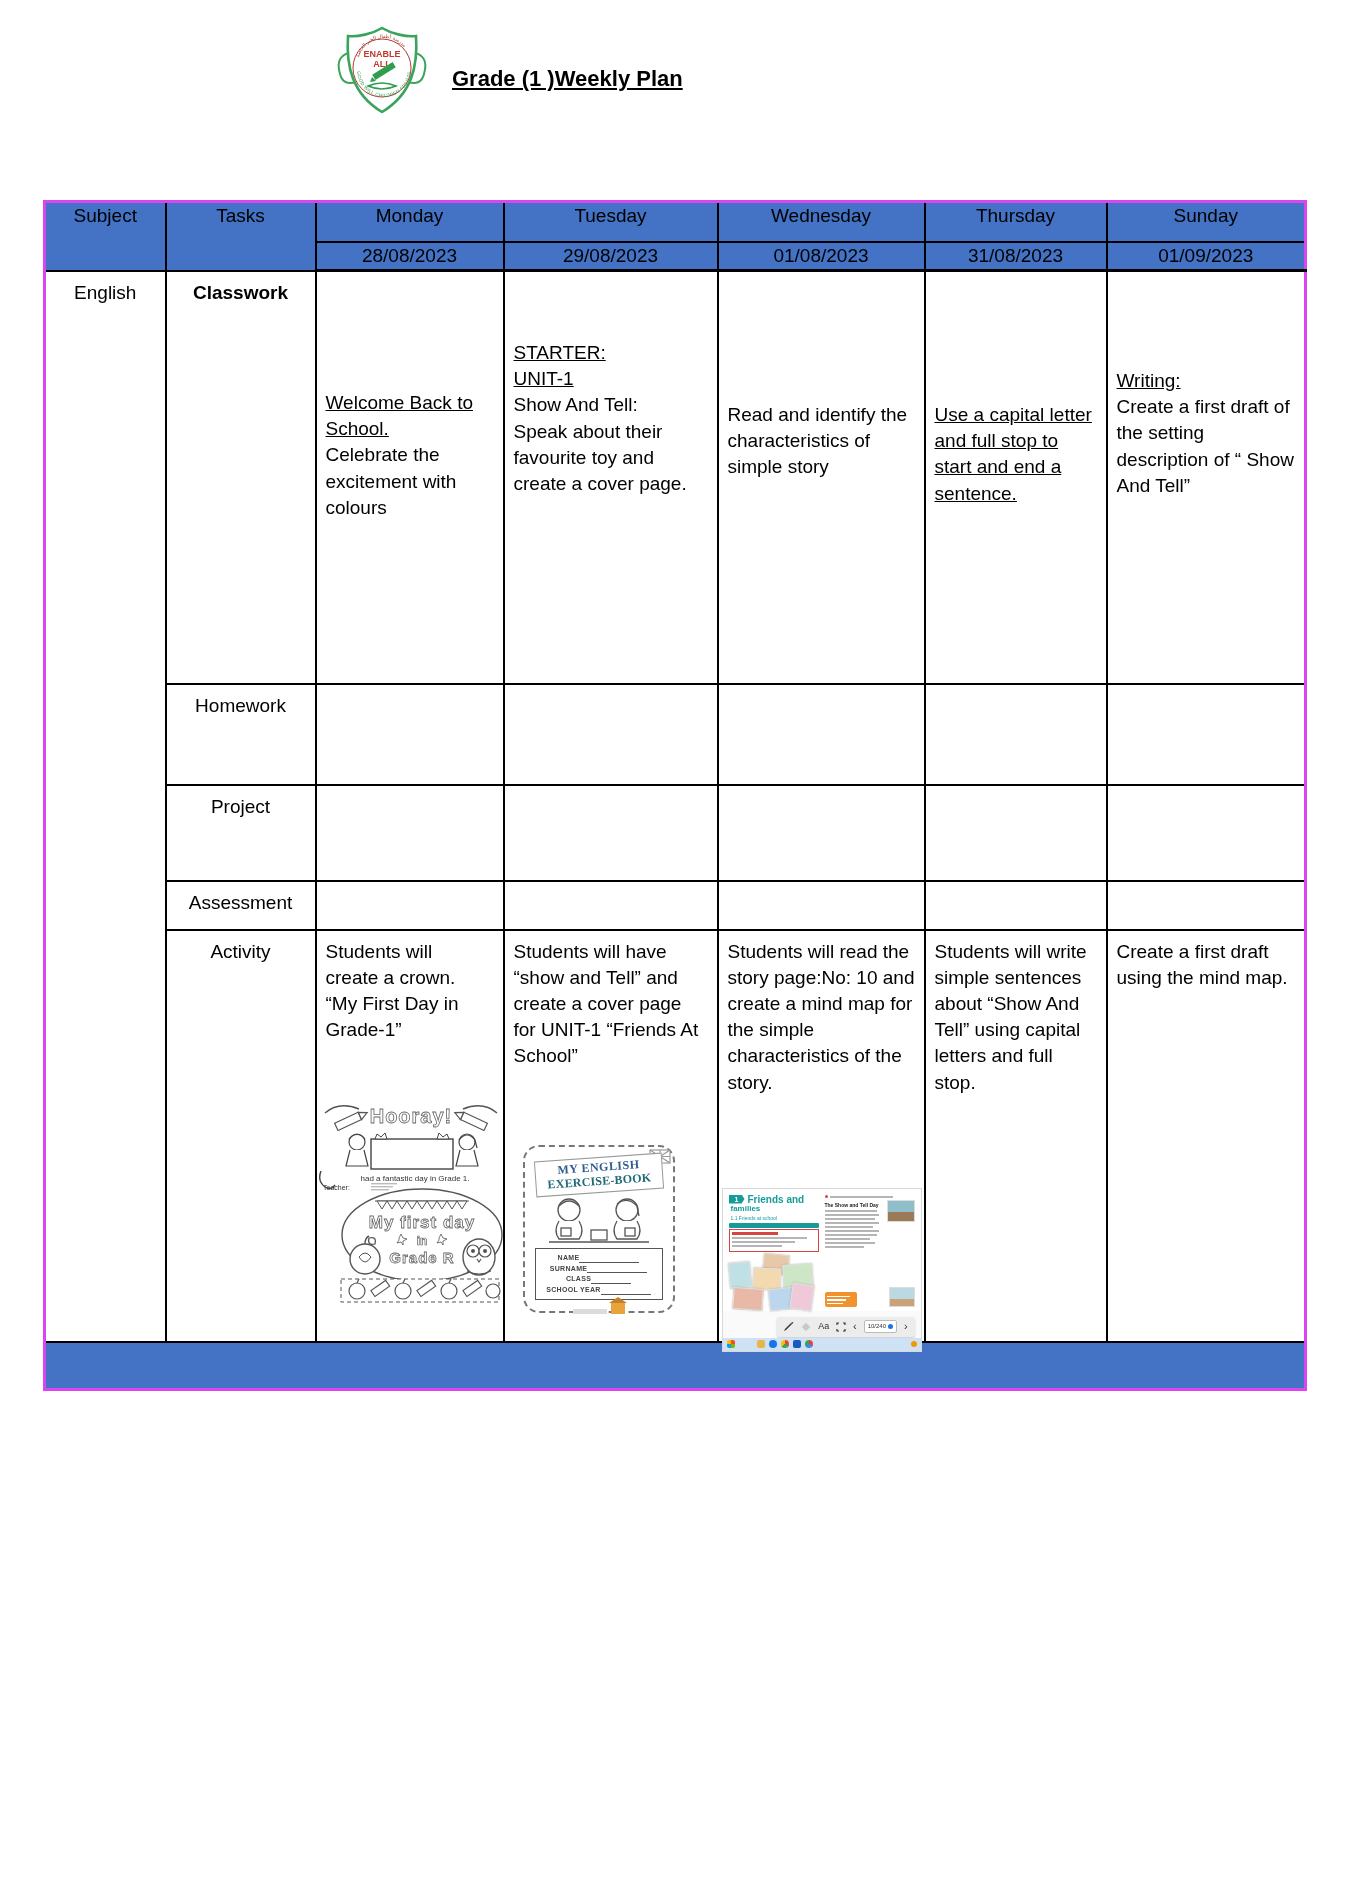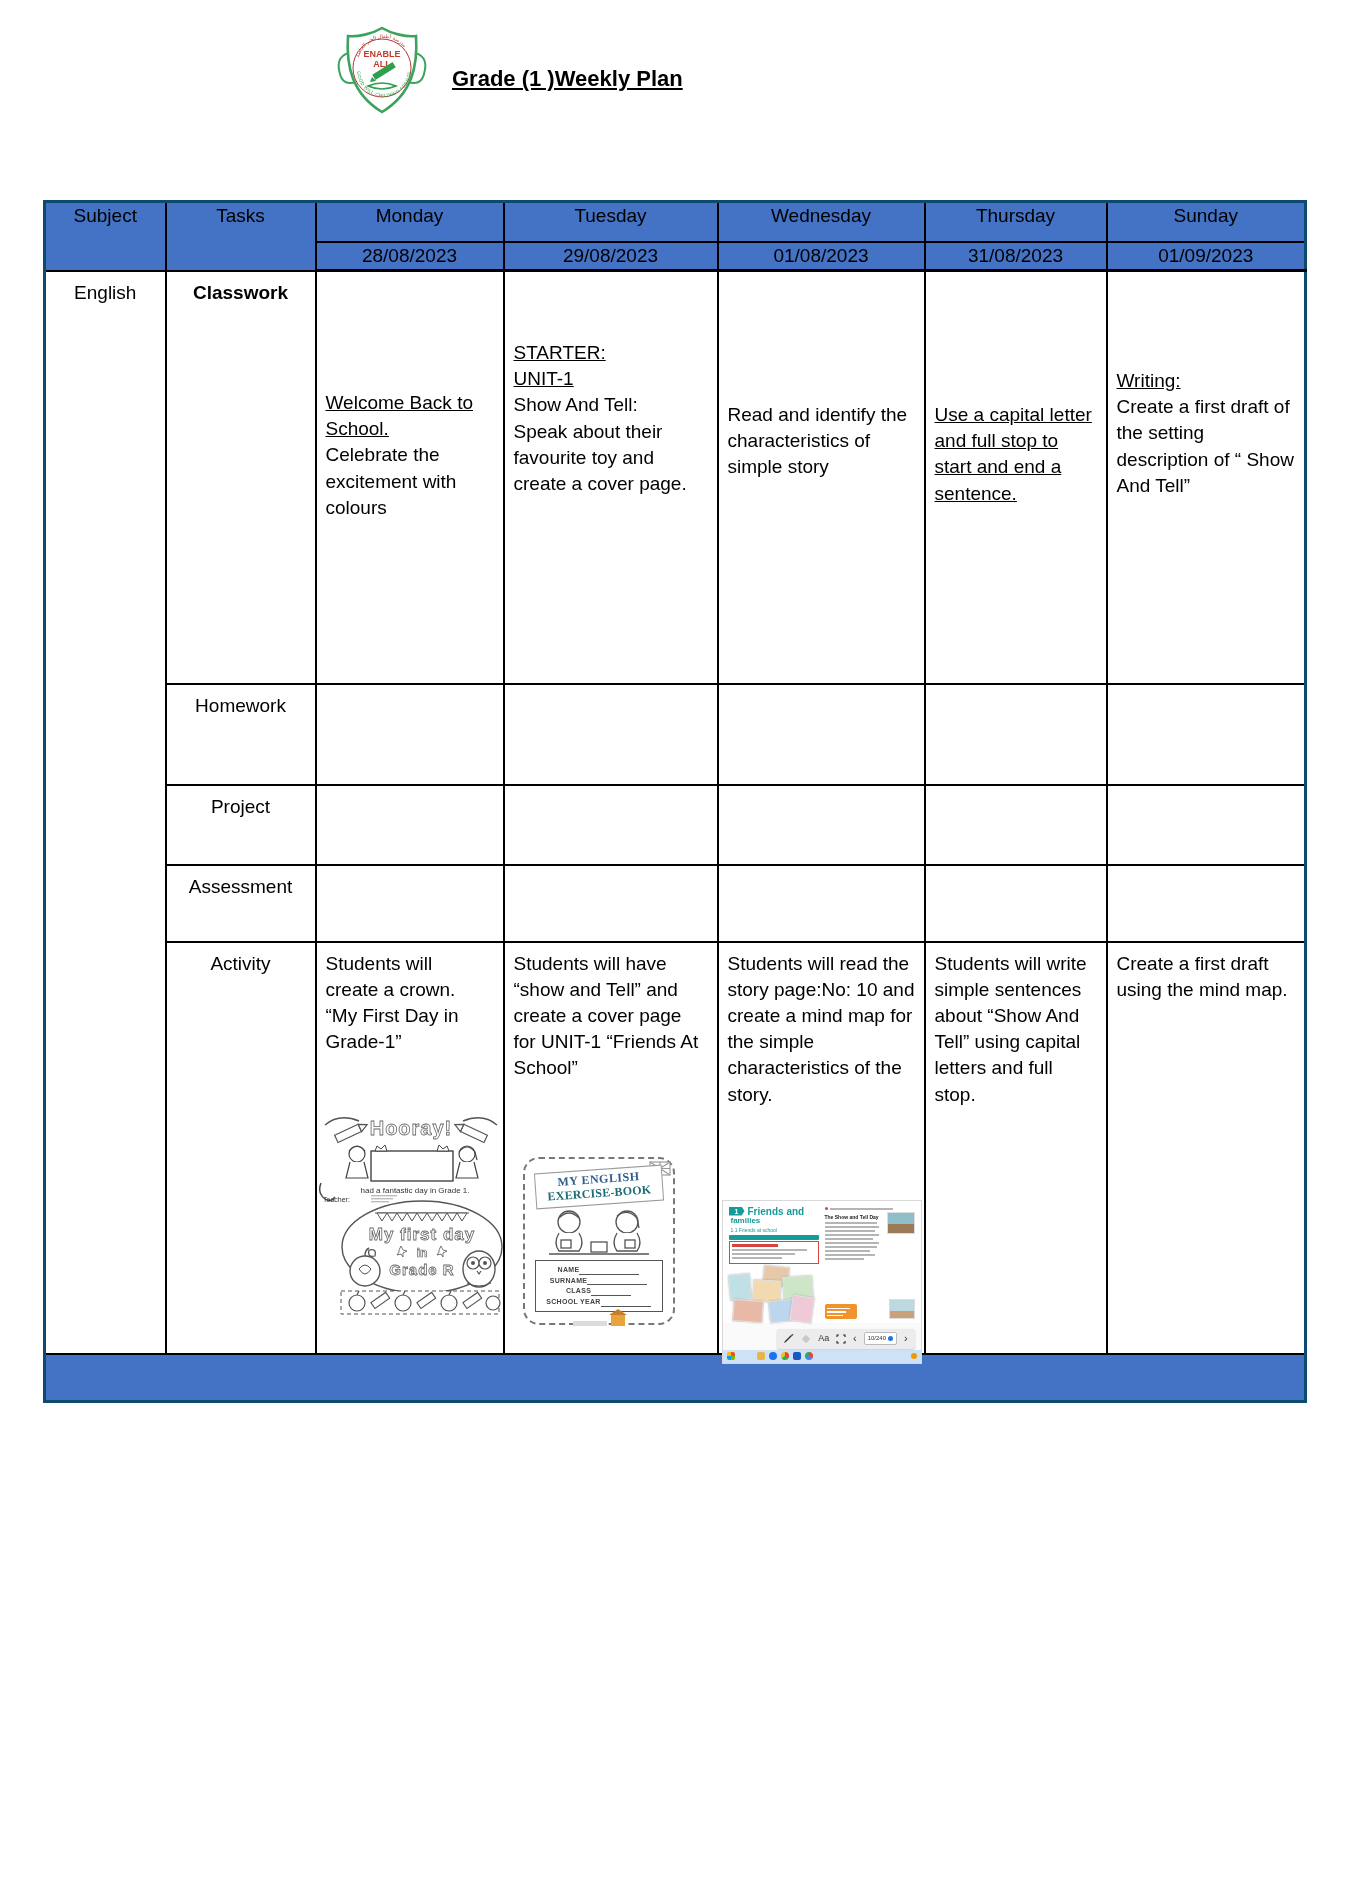--- a/index.html
+++ b/index.html
@@ -13,21 +13,21 @@
   .logo { position:absolute; left:330px; top:24px; width:104px; height:94px; }
   .page-title {
     position:absolute; left:452px; top:66px;
     font-size:22px; font-weight:bold; text-decoration:underline;
   }
 
   
   table.plan {
     position:absolute; left:43px; top:200px; width:1261px;
     border-collapse:collapse; table-layout:fixed;
-    border:3px solid #0c4a6e;
+    border:3px solid #d946ef;
     padding-left:12px;
   }
   table.plan td { border:2px solid #000; vertical-align:top; font-size:19px; }
   td.hdr {
     background:#4472c4; text-align:center; vertical-align:middle;
     font-size:19px; padding:2px 0;
   }
   td.hdr.datecell { border-bottom:3px solid #000; }
   td.subject-cell { text-align:center; padding-top:10px; }
   td.task-cell { text-align:center; padding-top:10px;margin-left:8px; }
@@ -219,30 +219,30 @@
 
   <tr style="height:101px">
     <td class="task-cell">Homework</td>
     <td class="content"></td>
     <td class="content"></td>
     <td class="content"></td>
     <td class="content"></td>
     <td class="content"></td>
   </tr>
 
-  <tr style="height:80px">
+  <tr style="height:96px">
     <td class="task-cell">Project</td>
     <td class="content"></td>
     <td class="content"></td>
     <td class="content"></td>
     <td class="content"></td>
     <td class="content"></td>
   </tr>
 
-  <tr style="height:77px">
+  <tr style="height:49px">
     <td class="task-cell">Assessment</td>
     <td class="content"></td>
     <td class="content"></td>
     <td class="content"></td>
     <td class="content"></td>
     <td class="content"></td>
   </tr>
 
   <tr style="height:412px">
     <td class="task-cell">Activity</td>

